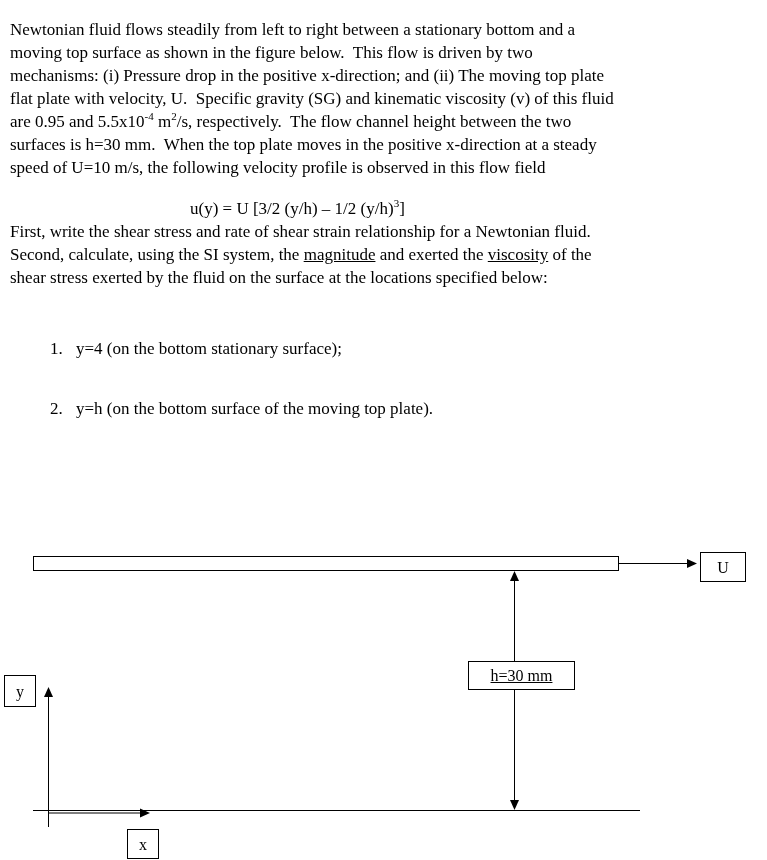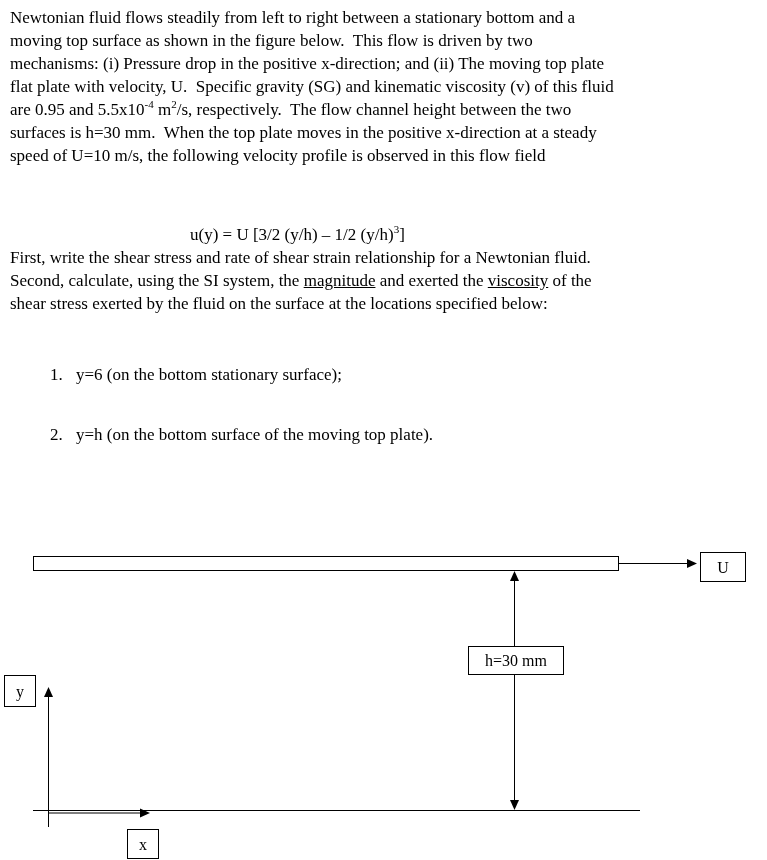--- a/index.html
+++ b/index.html
@@ -10,44 +10,44 @@
   }
   body {
     position: relative;
     width: 767px;
     height: 860px;
     overflow: hidden;
     font-family: "Liberation Serif", "DejaVu Serif", serif;
     font-size: 17px;
     line-height: 23px;
   }
-  .text-block { padding: 6px 10px 0 10px; }
+  .text-block { padding: 18px 10px 0 10px; }
   p { margin: 0; white-space: pre-wrap; }
-  .equation { margin: 56px 0 0 180px; white-space: pre-wrap; font-family: Liberation Serif, serif; }
+  .equation { margin: 18px 0 0 180px; white-space: pre-wrap; font-family: Liberation Serif, serif; }
   .task { }
   .list { margin-top: 48px; margin-left: 40px; }
   .list-item + .list-item { margin-top: 37px; }
   .num { display: inline-block; width: 26px; }
   sup { font-size: 11px; line-height: 0; }
   .u { text-decoration: underline; }
 
   .figure { position: absolute; top: 545px; left: 0; width: 767px; height: 315px; }
   .figure svg { position: absolute; top: 0; left: 0; display: block; }
   .label-box {
     position: absolute;
     border: 1px solid #000;
     background: #fff;
     display: flex;
     align-items: center;
     justify-content: center;
     font-size: 16px;
     box-sizing: border-box;
   }
   .u-box { left: 700px; top: 7px;   width: 46px; height: 30px; }
-  .h-box { left: 468px; top: 101px; width: 96px; height: 29px; }
+  .h-box { left: 468px; top: 116px; width: 107px; height: 29px; text-decoration: underline; }
   .y-box { left: 4px;   top: 130px; width: 32px; height: 32px; }
   .x-box { left: 127px; top: 284px; width: 32px; height: 30px; }
 </style>
 </head>
 <body>
 
 <div class="text-block">
 
   <p><span>Newtonian fluid flows steadily from left to right between a stationary bottom and a
 moving top surface as shown in the figure below.  This flow is driven by two
@@ -57,21 +57,21 @@
 surfaces is h=30 mm.  When the top plate moves in the positive x-direction at a steady
 speed of U=10 m/s, the following velocity profile is observed in this flow field</span></p>
 
   <p class="equation"><span>u(y) = U [3/2 (y/h) – 1/2 (y/h)</span><sup>3</sup><span>]</span></p>
 
   <p class="task"><span>First, write the shear stress and rate of shear strain relationship for a Newtonian fluid.
 Second, calculate, using the SI system, the </span><span class="u">magnitude</span><span> and exerted the </span><span class="u">viscosity</span><span> of the
 shear stress exerted by the fluid on the surface at the locations specified below:</span></p>
 
   <div class="list">
-    <div class="list-item"><span class="num">1.</span><span>y=6 (on the bottom stationary surface);</span></div>
+    <div class="list-item"><span class="num">1.</span><span>y=4 (on the bottom stationary surface);</span></div>
     <div class="list-item"><span class="num">2.</span><span>y=h (on the bottom surface of the moving top plate).</span></div>
   </div>
 
 </div>
 
 <div class="figure">
   <svg width="767" height="315" viewBox="0 0 767 315">
 
     <rect x="33.5" y="11.5" width="585" height="14" fill="#ffffff" stroke="#000000" stroke-width="1"></rect>
 

